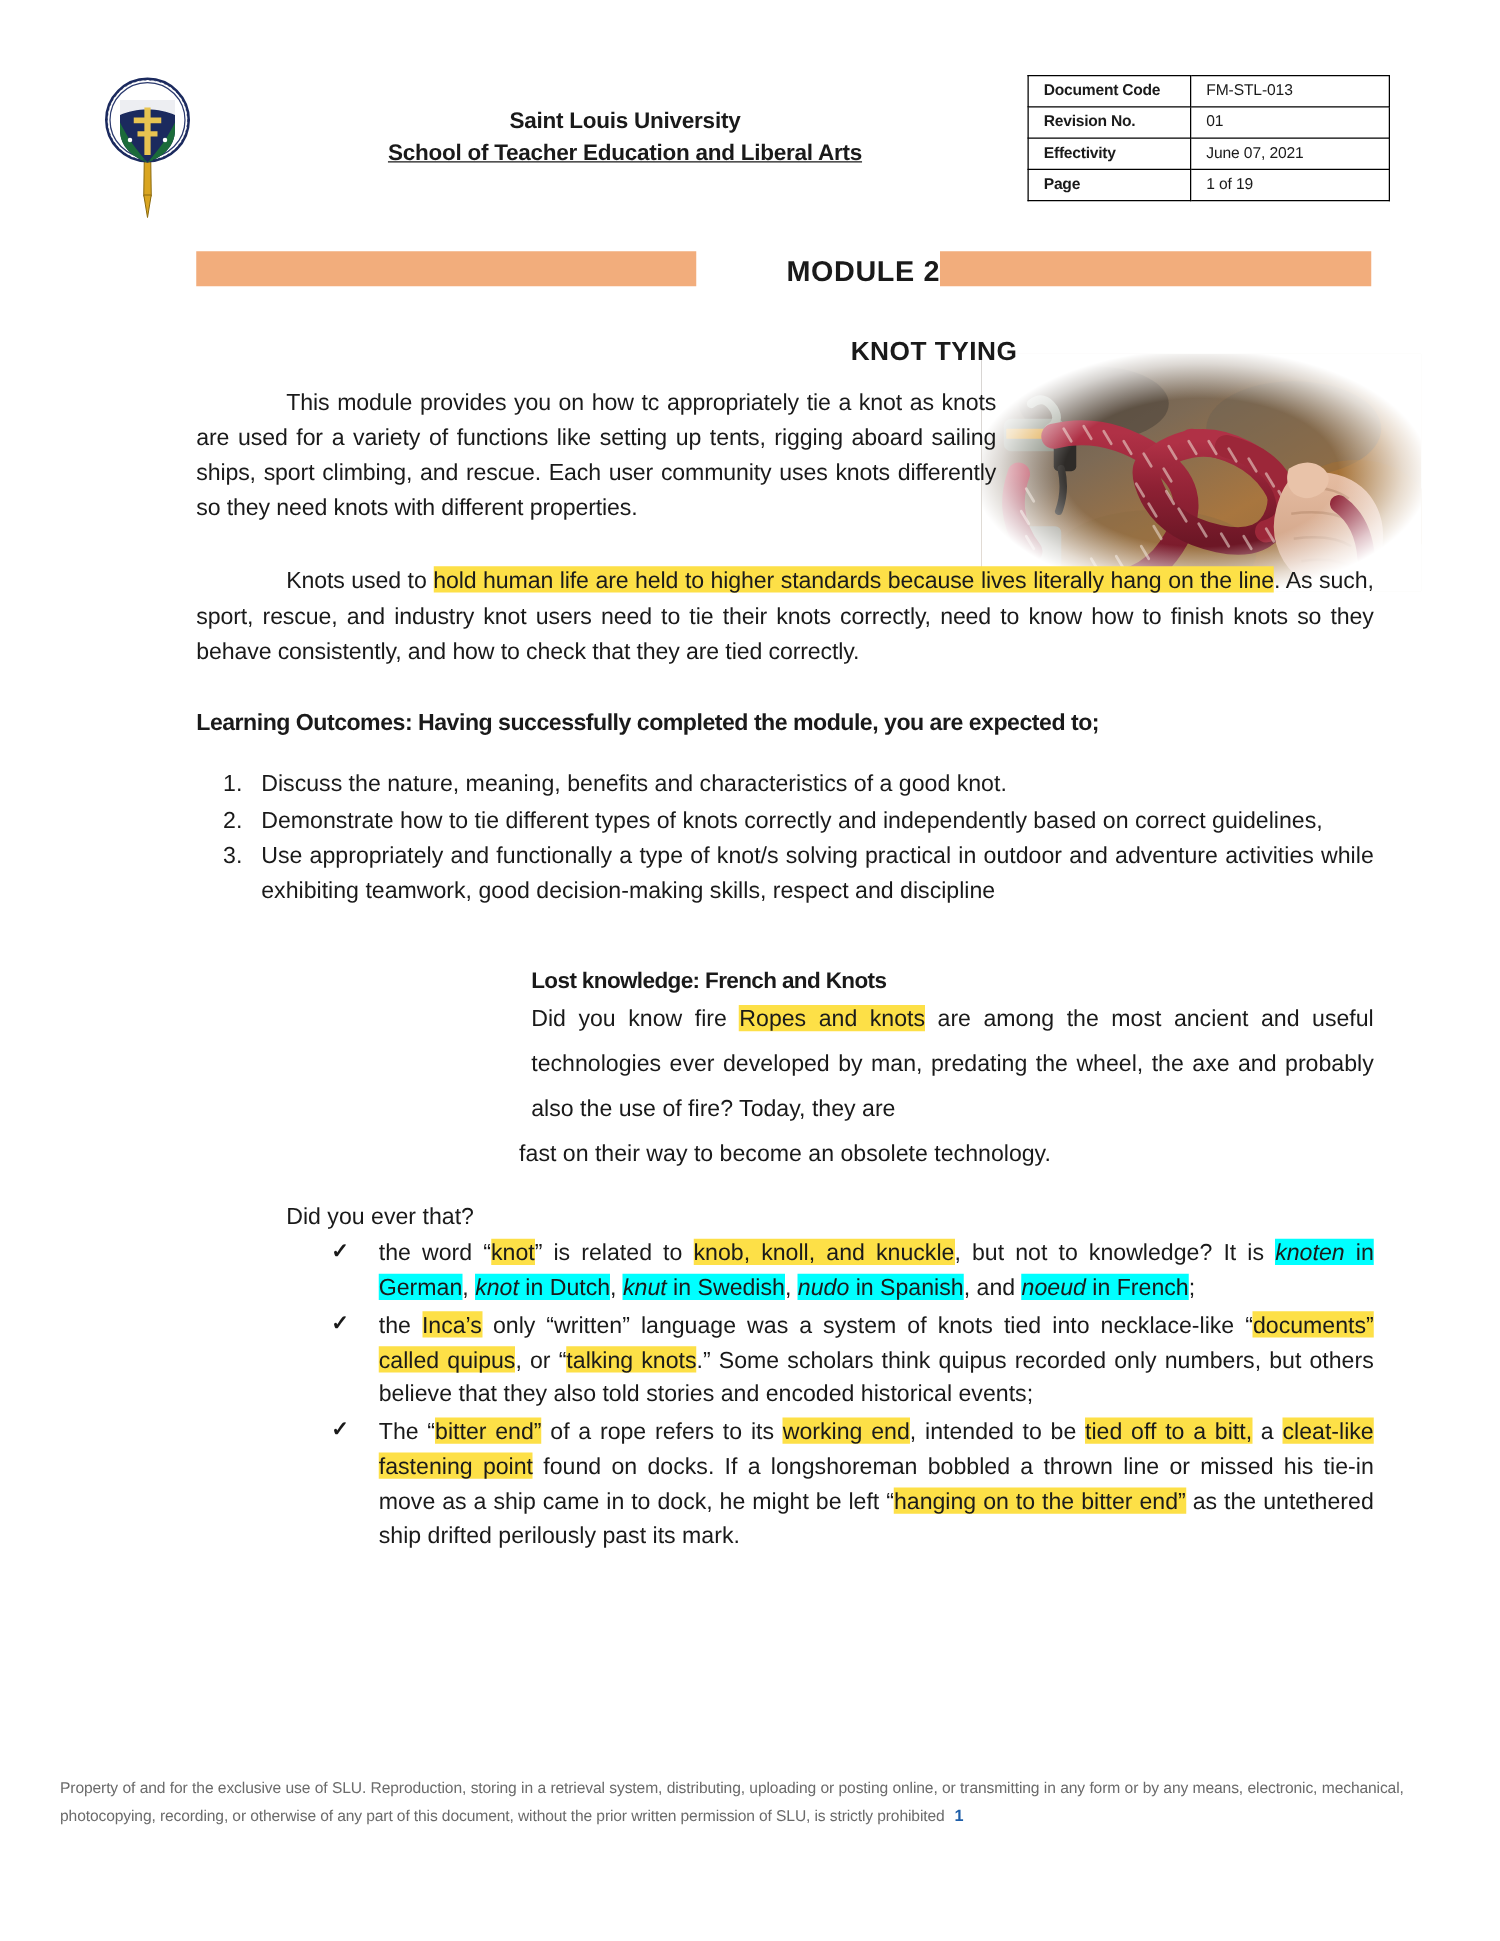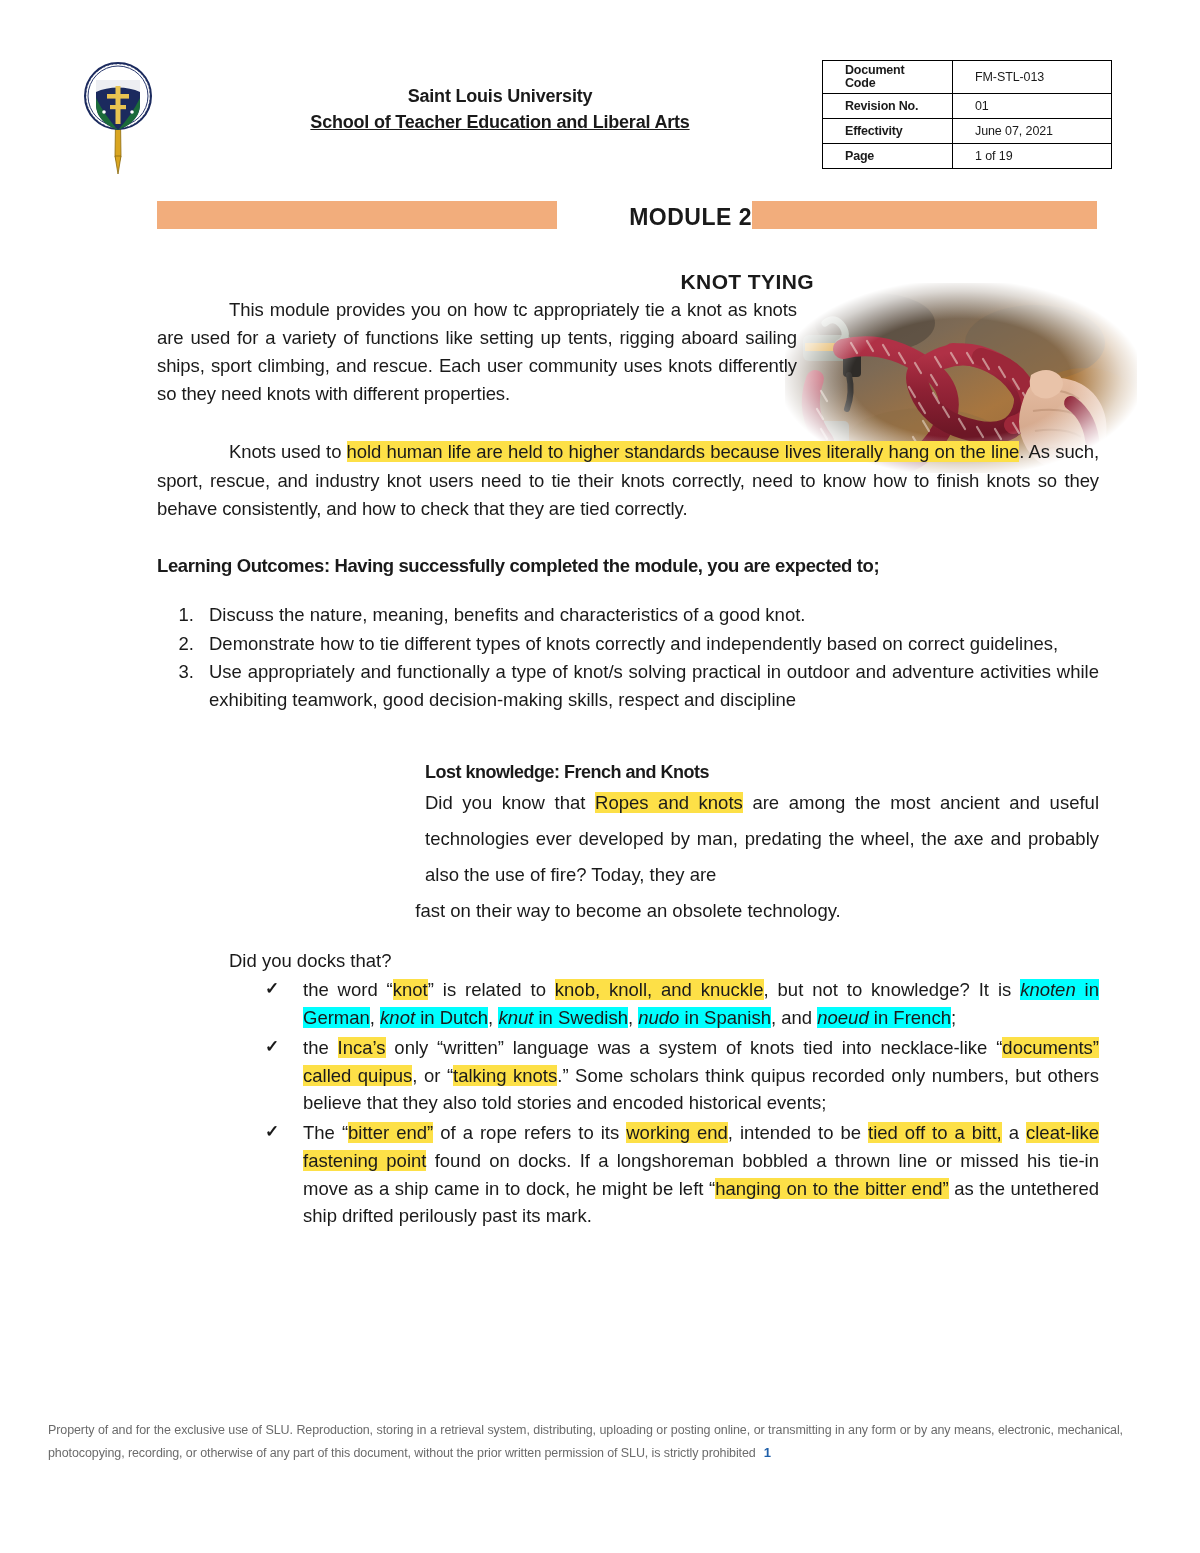--- a/index.html
+++ b/index.html
@@ -39,21 +39,21 @@
 
   .doc-table {
     position: absolute;
     left: 822px; top: 60px;
     width: 290px;
     border-collapse: collapse;
     font-size: 12.5px;
   }
   .doc-table td {
     border: 1.2px solid #000;
-    padding: 3px 22px;
+    padding: 3px 12px;
     height: 25px;
     line-height: 1.05;
   }
   .doc-table td.k { font-weight: bold; width: 130px; letter-spacing: -0.2px; }
   .doc-table td.v { font-weight: normal; letter-spacing: -0.1px; }
 
   
   .banner {
     position: absolute;
     left: 0; top: 201px;
@@ -109,21 +109,21 @@
     font-size: 18.5px;
     line-height: 1.52;
     text-align: justify;
     margin: 0;
     letter-spacing: -0.1px;
   }
   p.para.indent { text-indent: 72px; }
 
   .para-wrap-1 {
     width: 640px;
-    margin-top: 2px;
+    margin-top: 14px;
   }
   .para-wrap-2 {
     width: 942px;
     margin-top: 30px;
   }
 
   .hl  { background: #fde047; }
   .hlc { background: #00FFFF; }
   em   { font-style: italic; }
 
@@ -391,26 +391,26 @@
     <h3 class="outcomes">Learning Outcomes: Having successfully completed the module, you are expected to;</h3>
 
     <ol class="outcome-list">
       <li>Discuss the nature, meaning, benefits and characteristics of a good knot.</li>
       <li>Demonstrate how to tie different types of knots correctly and independently based on correct guidelines,</li>
       <li>Use appropriately and functionally a type of knot/s solving practical in outdoor and adventure activities while exhibiting teamwork, good decision-making skills, respect and discipline</li>
     </ol>
 
     <div class="lost-block">
       <p class="lost-head">Lost knowledge: French and Knots</p>
-      <p class="lost-body"><span>Did you know that </span><span class="hl">Ropes and knots</span><span> are among the most ancient and useful technologies ever developed by man, predating the wheel, the axe and probably also the use of fire? Today, they are</span></p>
+      <p class="lost-body"><span>Did you know fire </span><span class="hl">Ropes and knots</span><span> are among the most ancient and useful technologies ever developed by man, predating the wheel, the axe and probably also the use of fire? Today, they are</span></p>
     </div>
 
     <p class="lost-tail">fast on their way to become an obsolete technology.</p>
 
-    <p class="dyk">Did you docks that?</p>
+    <p class="dyk">Did you ever that?</p>
 
     <ul class="check-list">
 
       <li>
         <span class="tick">✓</span><span>the word “</span><span class="hl">knot</span><span>” is related to </span><span class="hl">knob, knoll, and knuckle</span><span>, but not to knowledge? It is </span><span class="hlc"><em>knoten</em><span> in German</span></span><span>, </span><span class="hlc"><em>knot</em><span> in Dutch</span></span><span>, </span><span class="hlc"><em>knut</em><span> in Swedish</span></span><span>, </span><span class="hlc"><em>nudo</em><span> in Spanish</span></span><span>, and </span><span class="hlc"><em>noeud</em><span> in French</span></span><span>;</span>
       </li>
 
       <li>
         <span class="tick">✓</span><span>the </span><span class="hl">Inca’s</span><span> only “written” language was a system of knots tied into necklace-like “</span><span class="hl">documents” called quipus</span><span>, or “</span><span class="hl">talking knots</span><span>.” Some scholars think quipus recorded only numbers, but others believe that they also told stories and encoded historical events;</span>
       </li>

